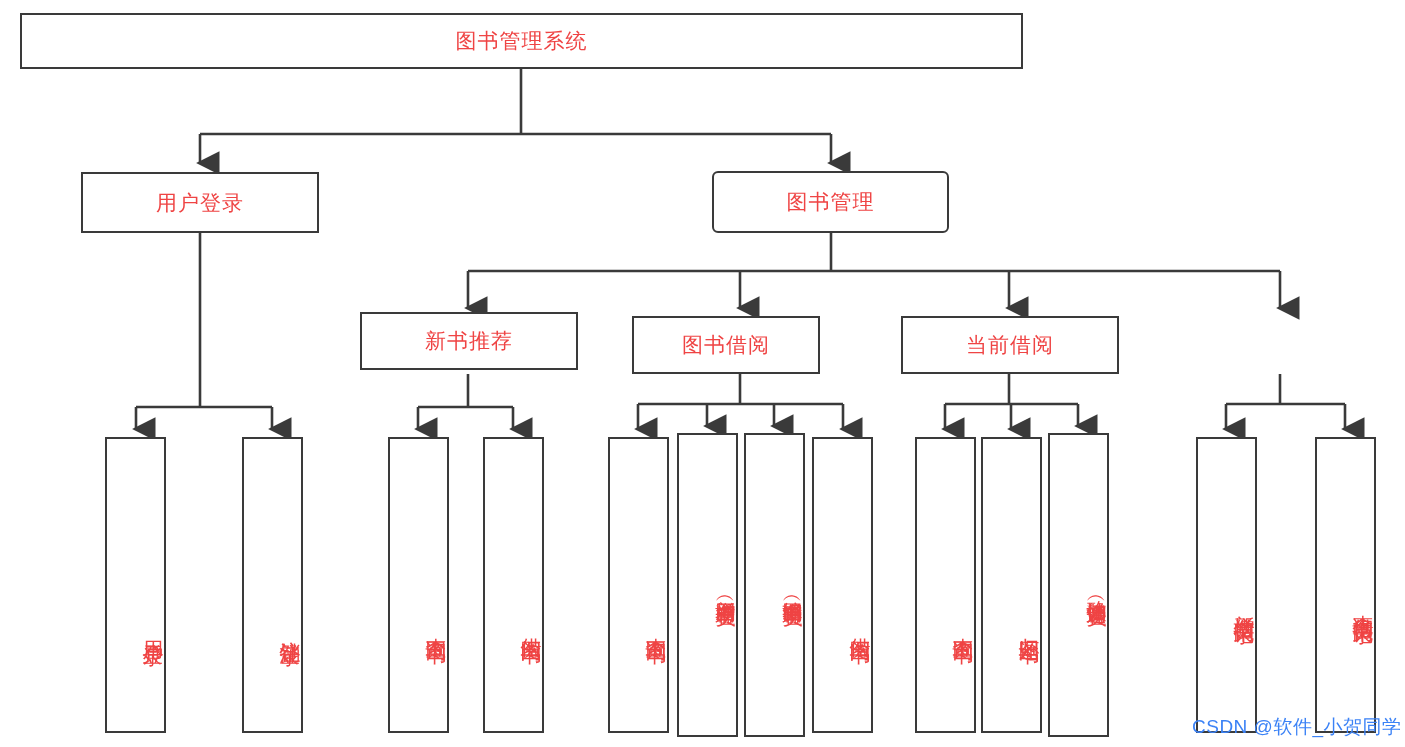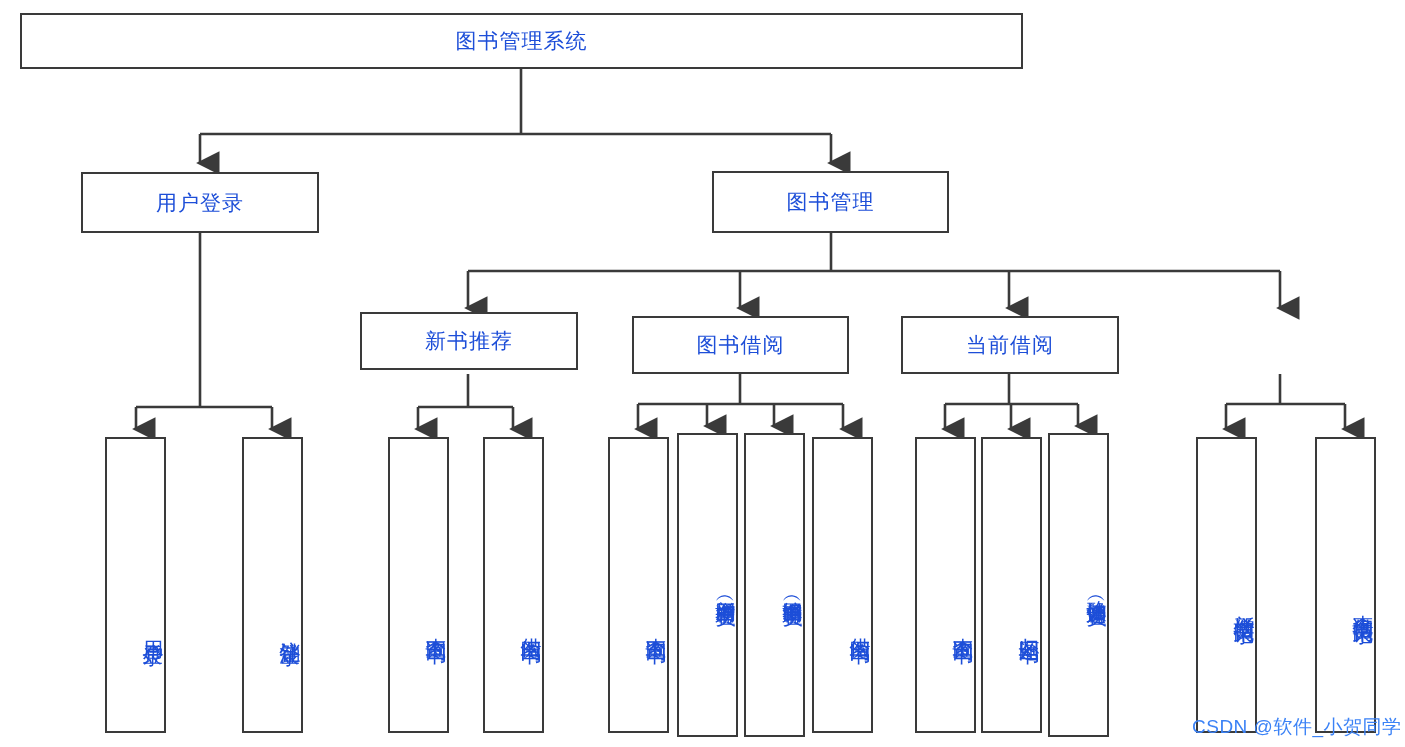--- a/index.html
+++ b/index.html
@@ -26,21 +26,21 @@
     pointer-events: none;
   }
   .node {
     position: absolute;
     box-sizing: border-box;
     background: #ffffff;
     border: 2px solid #3a3a3a;
     display: flex;
     align-items: center;
     justify-content: center;
-    color: #1d4ed8;
+    color: #ef4444;
   }
   .node.horiz {
     font-size: 21px;
     letter-spacing: 1px;
   }
   .node.vert {
     writing-mode: vertical-rl;
     text-orientation: upright;
     font-size: 21px;
     letter-spacing: 2px;
@@ -116,28 +116,28 @@
     </g>
   </svg>
 
   <div class="node horiz" style="left:20px; top:13px; width:1003px; height:56px;">
     <span>图书管理系统</span>
   </div>
 
   <div class="node horiz" style="left:81px; top:172px; width:238px; height:61px;">
     <span>用户登录</span>
   </div>
-  <div class="node horiz" style="left:712px; top:171px; width:237px; height:62px;">
+  <div class="node horiz" style="left:712px; top:171px; width:237px; height:62px;border-radius:6px;">
     <span>图书管理</span>
   </div>
 
   <div class="node horiz" style="left:360px; top:312px; width:218px; height:58px;">
     <span>新书推荐</span>
   </div>
-  <div class="node horiz" style="left:632px; top:316px; width:217px; height:58px;">
+  <div class="node horiz" style="left:632px; top:316px; width:188px; height:58px;">
     <span>图书借阅</span>
   </div>
   <div class="node horiz" style="left:901px; top:316px; width:218px; height:58px;">
     <span>当前借阅</span>
   </div>
 
   <div class="node vert" style="left:105px; top:437px; width:61px; height:296px; padding-top:86px;">
     <span>用户登录</span>
   </div>
   <div class="node vert" style="left:242px; top:437px; width:61px; height:296px; padding-top:86px;">

